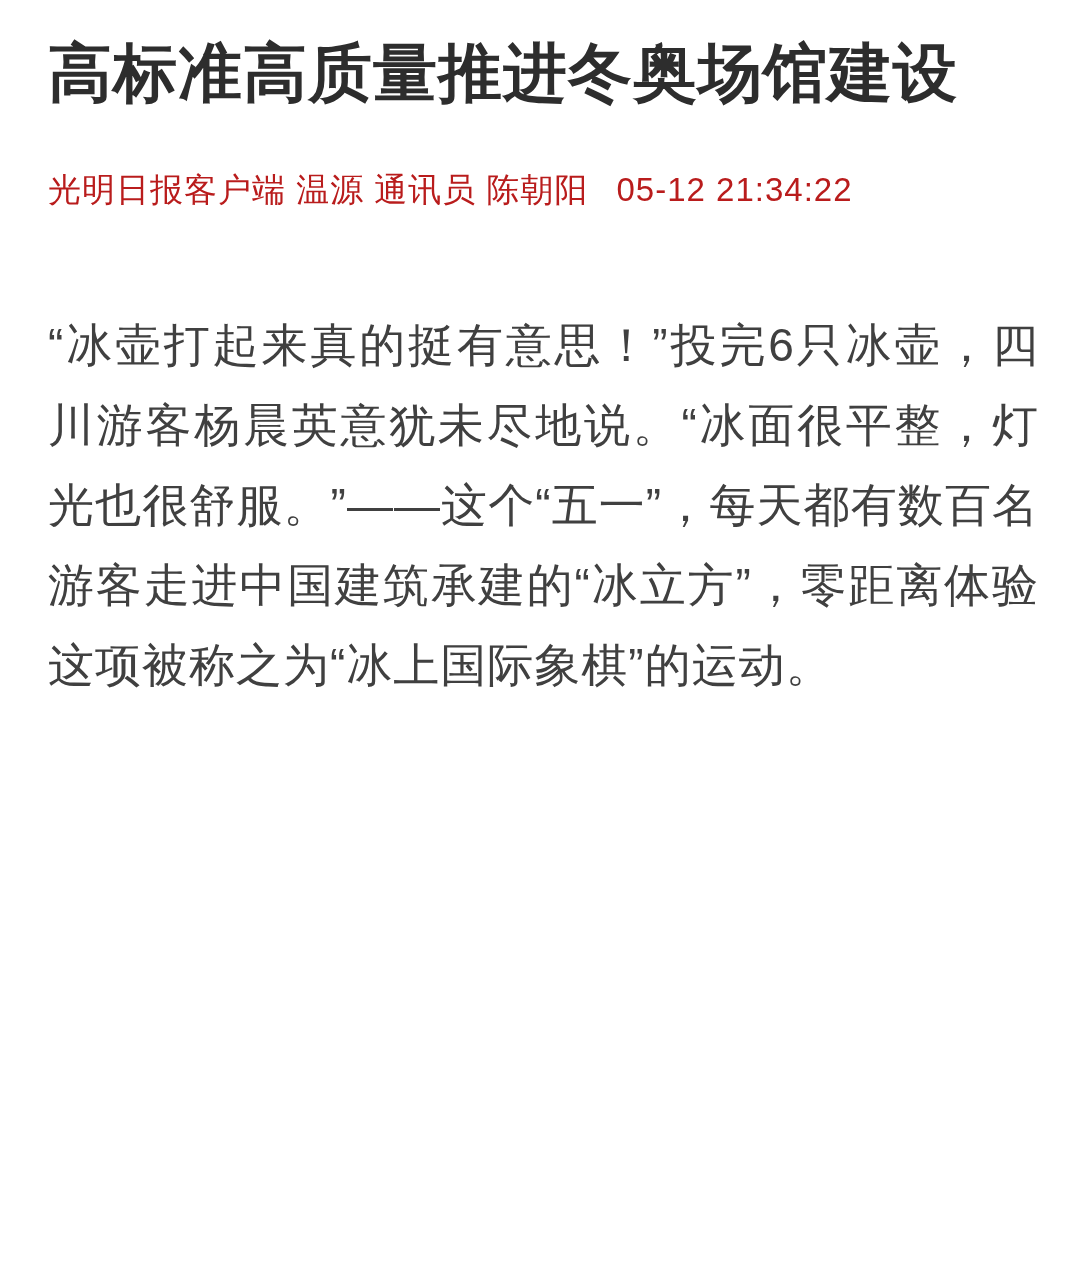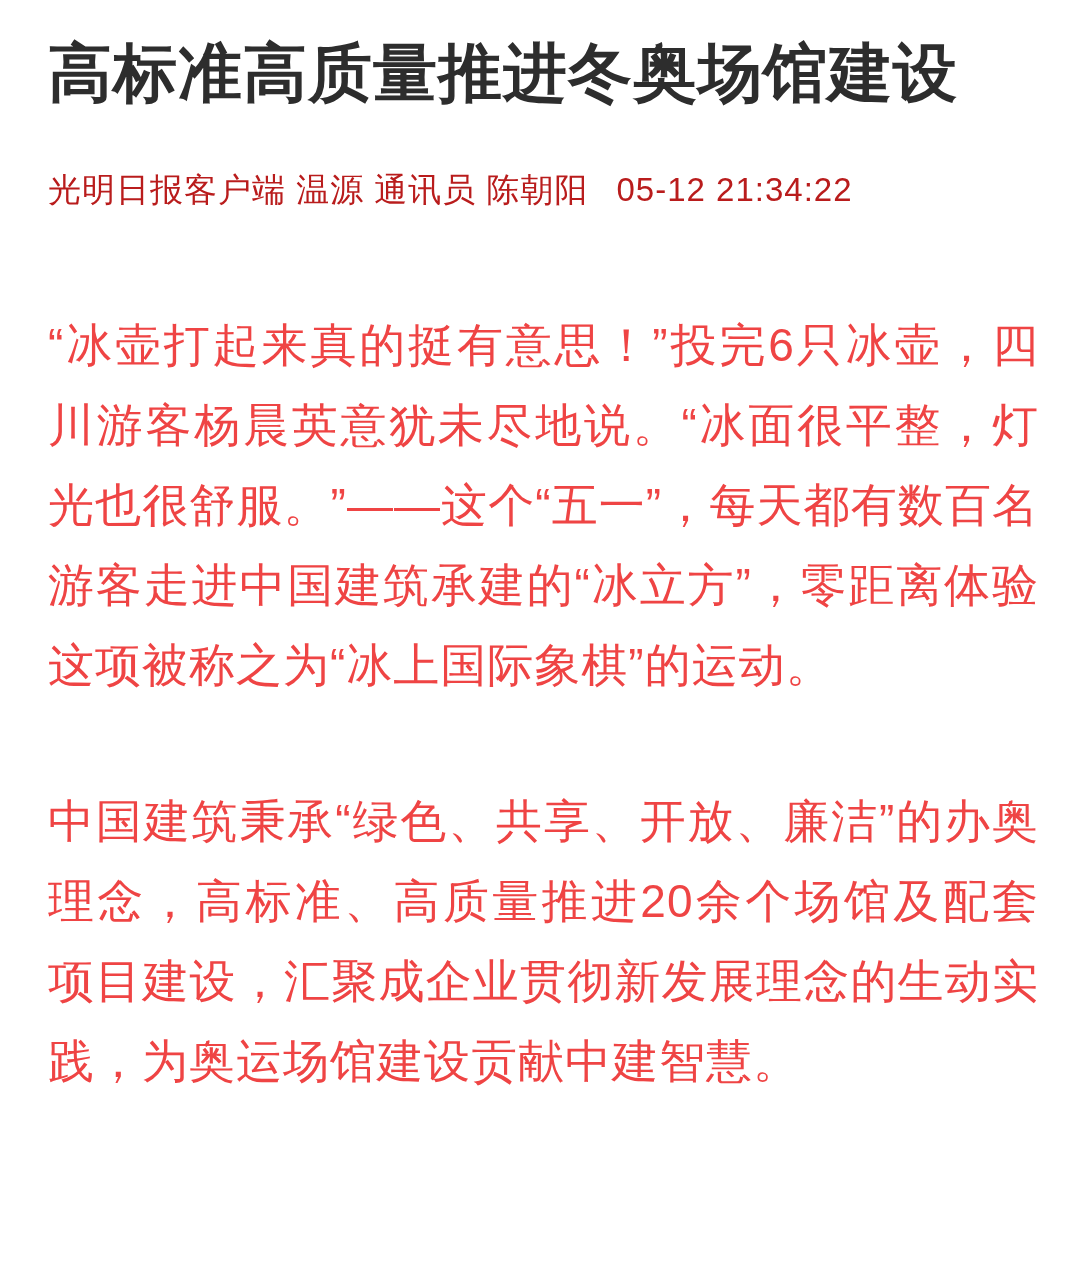--- a/index.html
+++ b/index.html
@@ -34,33 +34,32 @@
   .meta .timestamp {
     margin-left: 28px;
   }
   .body-text {
     margin-top: 92px;
   }
   .para {
     margin: 0 0 76px 0;
     font-size: 46px;
     line-height: 80px;
-    color: #ef4444;
+    color: #404040;
     text-align: justify;
     text-justify: inter-ideograph;
     letter-spacing: 1px;
   }
 </style>
 </head>
 <body>
 
 <div class="article">
   <h1 class="title">高标准高质量推进冬奥场馆建设</h1>
 
   <div class="meta">
     <span>光明日报客户端 温源 通讯员 陈朝阳</span><span class="timestamp">05-12 21:34:22</span>
   </div>
 
   <div class="body-text">
     <p class="para">“冰壶打起来真的挺有意思！”投完6只冰壶，四川游客杨晨英意犹未尽地说。“冰面很平整，灯光也很舒服。”——这个“五一”，每天都有数百名游客走进中国建筑承建的“冰立方”，零距离体验这项被称之为“冰上国际象棋”的运动。</p>
-    <p class="para">中国建筑秉承“绿色、共享、开放、廉洁”的办奥理念，高标准、高质量推进20余个场馆及配套项目建设，汇聚成企业贯彻新发展理念的生动实践，为奥运场馆建设贡献中建智慧。</p>
   </div>
 </div>
 
 </body></html>

